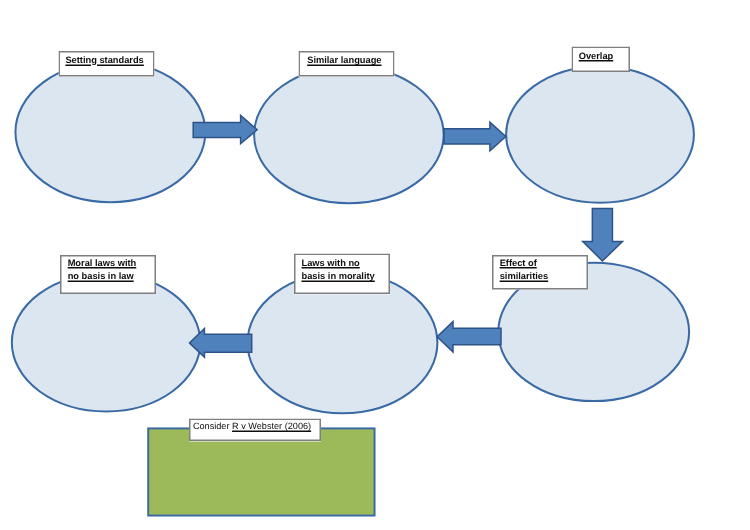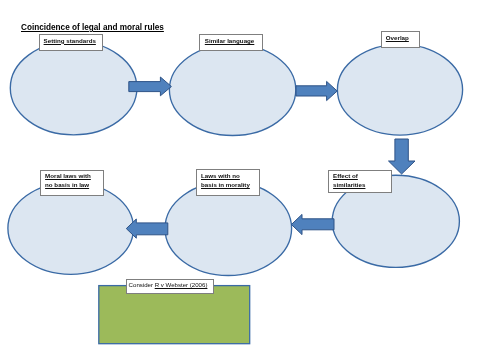--- a/index.html
+++ b/index.html
@@ -35,21 +35,20 @@
     <g fill="#4F81BD" stroke="#2E5387" stroke-width="1">
       <path d="M128.8 81.6 L160.4 81.6 L160.4 77 L171.4 86.5 L160.4 95.8 L160.4 91.6 L128.8 91.6 Z"></path>
       <path d="M296 85.8 L326.6 85.8 L326.6 81.4 L337.2 91 L326.6 100.6 L326.6 96 L296 96 Z"></path>
       <path d="M394.9 139 L408.3 139 L408.3 161 L415 161 L401.6 174 L388.5 161 L394.9 161 Z"></path>
       <path d="M167.8 222.9 L136.3 222.9 L136.3 219 L126.3 228.6 L136.3 238.2 L136.3 234.8 L167.8 234.8 Z"></path>
       <path d="M334 218.8 L302 218.8 L302 214.4 L291.4 224.5 L302 234.6 L302 229.8 L334 229.8 Z"></path>
     </g>
     <rect x="98.8" y="285.6" width="150.9" height="58.1" fill="#9CBA5A" stroke="#3A6AA5" stroke-width="1.3"></rect>
   </svg>
 
-  <div id="title"><u>Coincidence of legal and moral rules</u></div>
 
   <div class="lbl" style="left:39.4px;top:34.4px;width:64px;height:16.8px;padding:0.7px 0 0 3.6px;"><u>Setting standards</u></div>
   <div class="lbl" style="left:199px;top:34.3px;width:64px;height:16.9px;padding:0.9px 0 0 4.8px;"><u>Similar language</u></div>
   <div class="lbl" style="left:381.4px;top:31.3px;width:39.3px;height:16.6px;padding:1.0px 0 0 3.8px;"><u>Overlap</u></div>
   <div class="lbl" style="left:39.6px;top:169.5px;width:64px;height:25.8px;padding:0.4px 0 0 4.1px;"><u>Moral laws with 
 no basis in law</u></div>
   <div class="lbl" style="left:195.7px;top:168.6px;width:64px;height:26.5px;padding:1.1px 0 0 4.0px;"><u>Laws with no 
 basis in morality</u></div>
   <div class="lbl" style="left:327.6px;top:169.6px;width:64.1px;height:22.6px;padding:0.4px 0 0 4.1px;"><u>Effect of 
 similarities</u></div>

